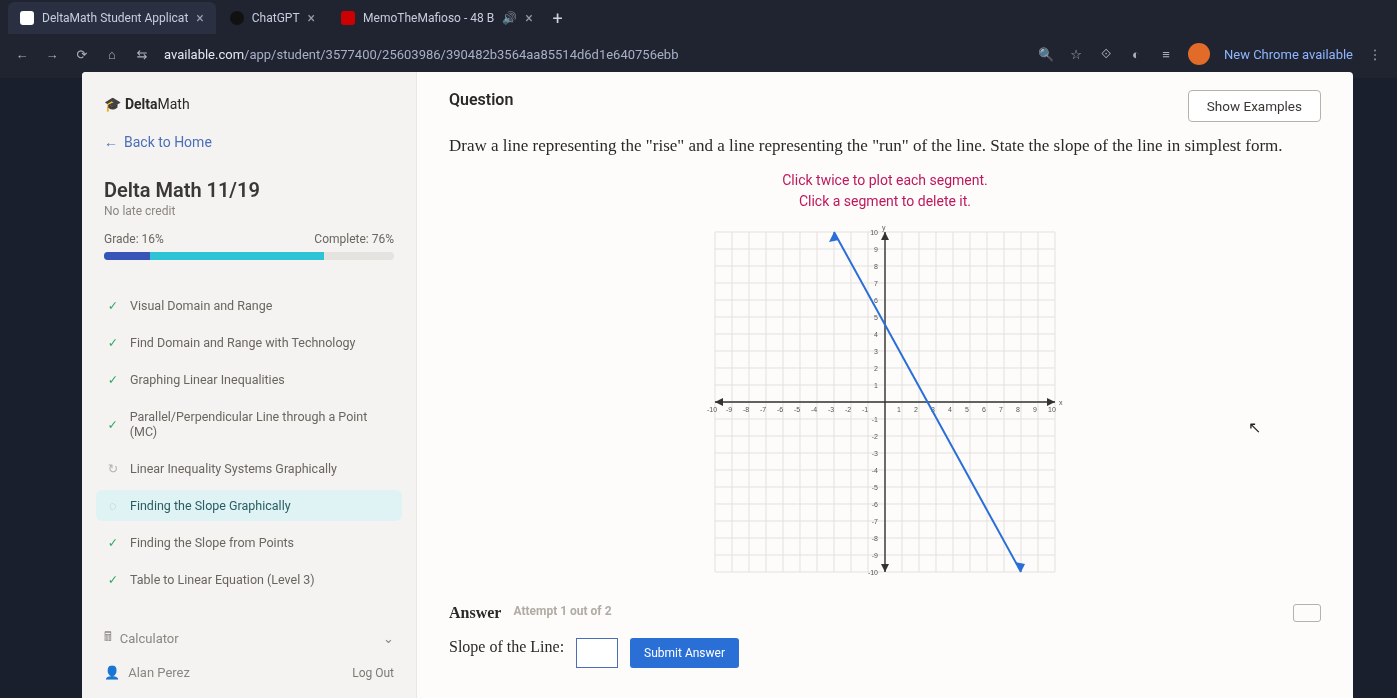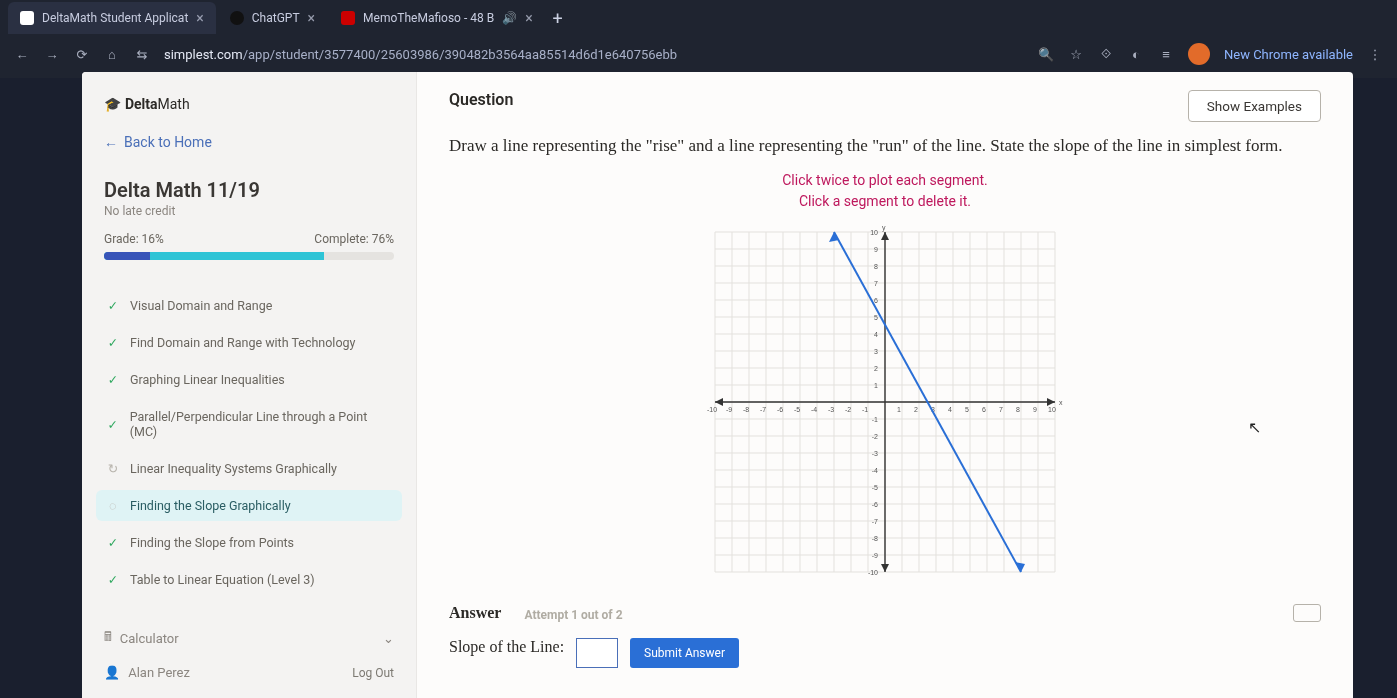--- a/index.html
+++ b/index.html
@@ -38,21 +38,21 @@
 .calc-row,.user-row{display:flex;align-items:center;gap:8px;font-size:13px;color:#8b8680;padding:8px 0;cursor:pointer}
 .user-row .logout{margin-left:auto;color:#7d7a73;font-size:12px;cursor:pointer}
 .main{flex:1;padding:18px 32px 10px;overflow:auto}
 .q-head{display:flex;justify-content:space-between;align-items:flex-start;margin-bottom:14px}
 .q-head h2{font-size:16px;font-weight:600;color:#2b2926}
 .show-ex{border:1px solid #b6b2aa;background:#fff;padding:7px 18px;border-radius:4px;font-size:13.5px;color:#3a3734;cursor:pointer}
 .prompt{font-family:Georgia,serif;font-size:17px;color:#2b2926;margin-bottom:14px}
 .hint{text-align:center;font-family:Georgia,serif;font-size:14px;color:#be185d;line-height:1.5}
 .plot-wrap{display:flex;justify-content:center;margin:10px 0 22px}
 .plot{background:#fdfcfb}
-.answer-row{display:flex;align-items:flex-end;gap:23px;margin-top:8px}
+.answer-row{display:flex;align-items:flex-start;gap:12px;margin-top:8px}
 .answer-label{font-family:Georgia,serif;font-size:16px;color:#2b2926;font-weight:600}
 .attempt{font-size:12px;color:#b0aca3;font-weight:700}
 .slope-row{display:flex;gap:12px;margin-top:16px}
 .slope-row .lab{font-family:Georgia,serif;font-size:16px;color:#2b2926}
 .slope-input{width:42px;height:30px;border:1px solid #4a6fb8;background:#fff}
 .submit-btn{background:#2a6fd6;color:#fff;border:none;padding:8px 14px;font-size:12px;border-radius:3px;cursor:pointer}
 .kbd-icon{margin-left:auto;width:28px;height:18px;border:1px solid #b6b2aa;border-radius:3px;position:relative}
 .cursor{position:absolute;left:1248px;top:418px;font-size:16px;color:#222;pointer-events:none}
 svg text{font-size:7px;fill:#555;font-family:Arial}
 </style>
@@ -79,21 +79,21 @@
     </div>
     <span class="icn" style="margin-left:6px;font-size:18px">+</span>
   </div>
   <div class="addr-row">
     <span class="icn">←</span>
     <span class="icn">→</span>
     <span class="icn">⟳</span>
     <span class="icn">⌂</span>
     <span class="icn">⇆</span>
     <span class="url">
-      <span class="domain">simplest.com</span><span>/app/student/3577400/25603986/390482b3564aa85514d6d1e640756ebb</span>
+      <span class="domain">available.com</span><span>/app/student/3577400/25603986/390482b3564aa85514d6d1e640756ebb</span>
     </span>
     <span class="addr-spacer"></span>
     <span class="icn">🔍</span>
     <span class="icn">☆</span>
     <span class="icn">⟐</span>
     <span class="icn">◐</span>
     <span class="icn">≡</span>
     <span class="avatar"></span>
     <span class="new-chrome">New Chrome available</span>
     <span class="icn">⋮</span>

